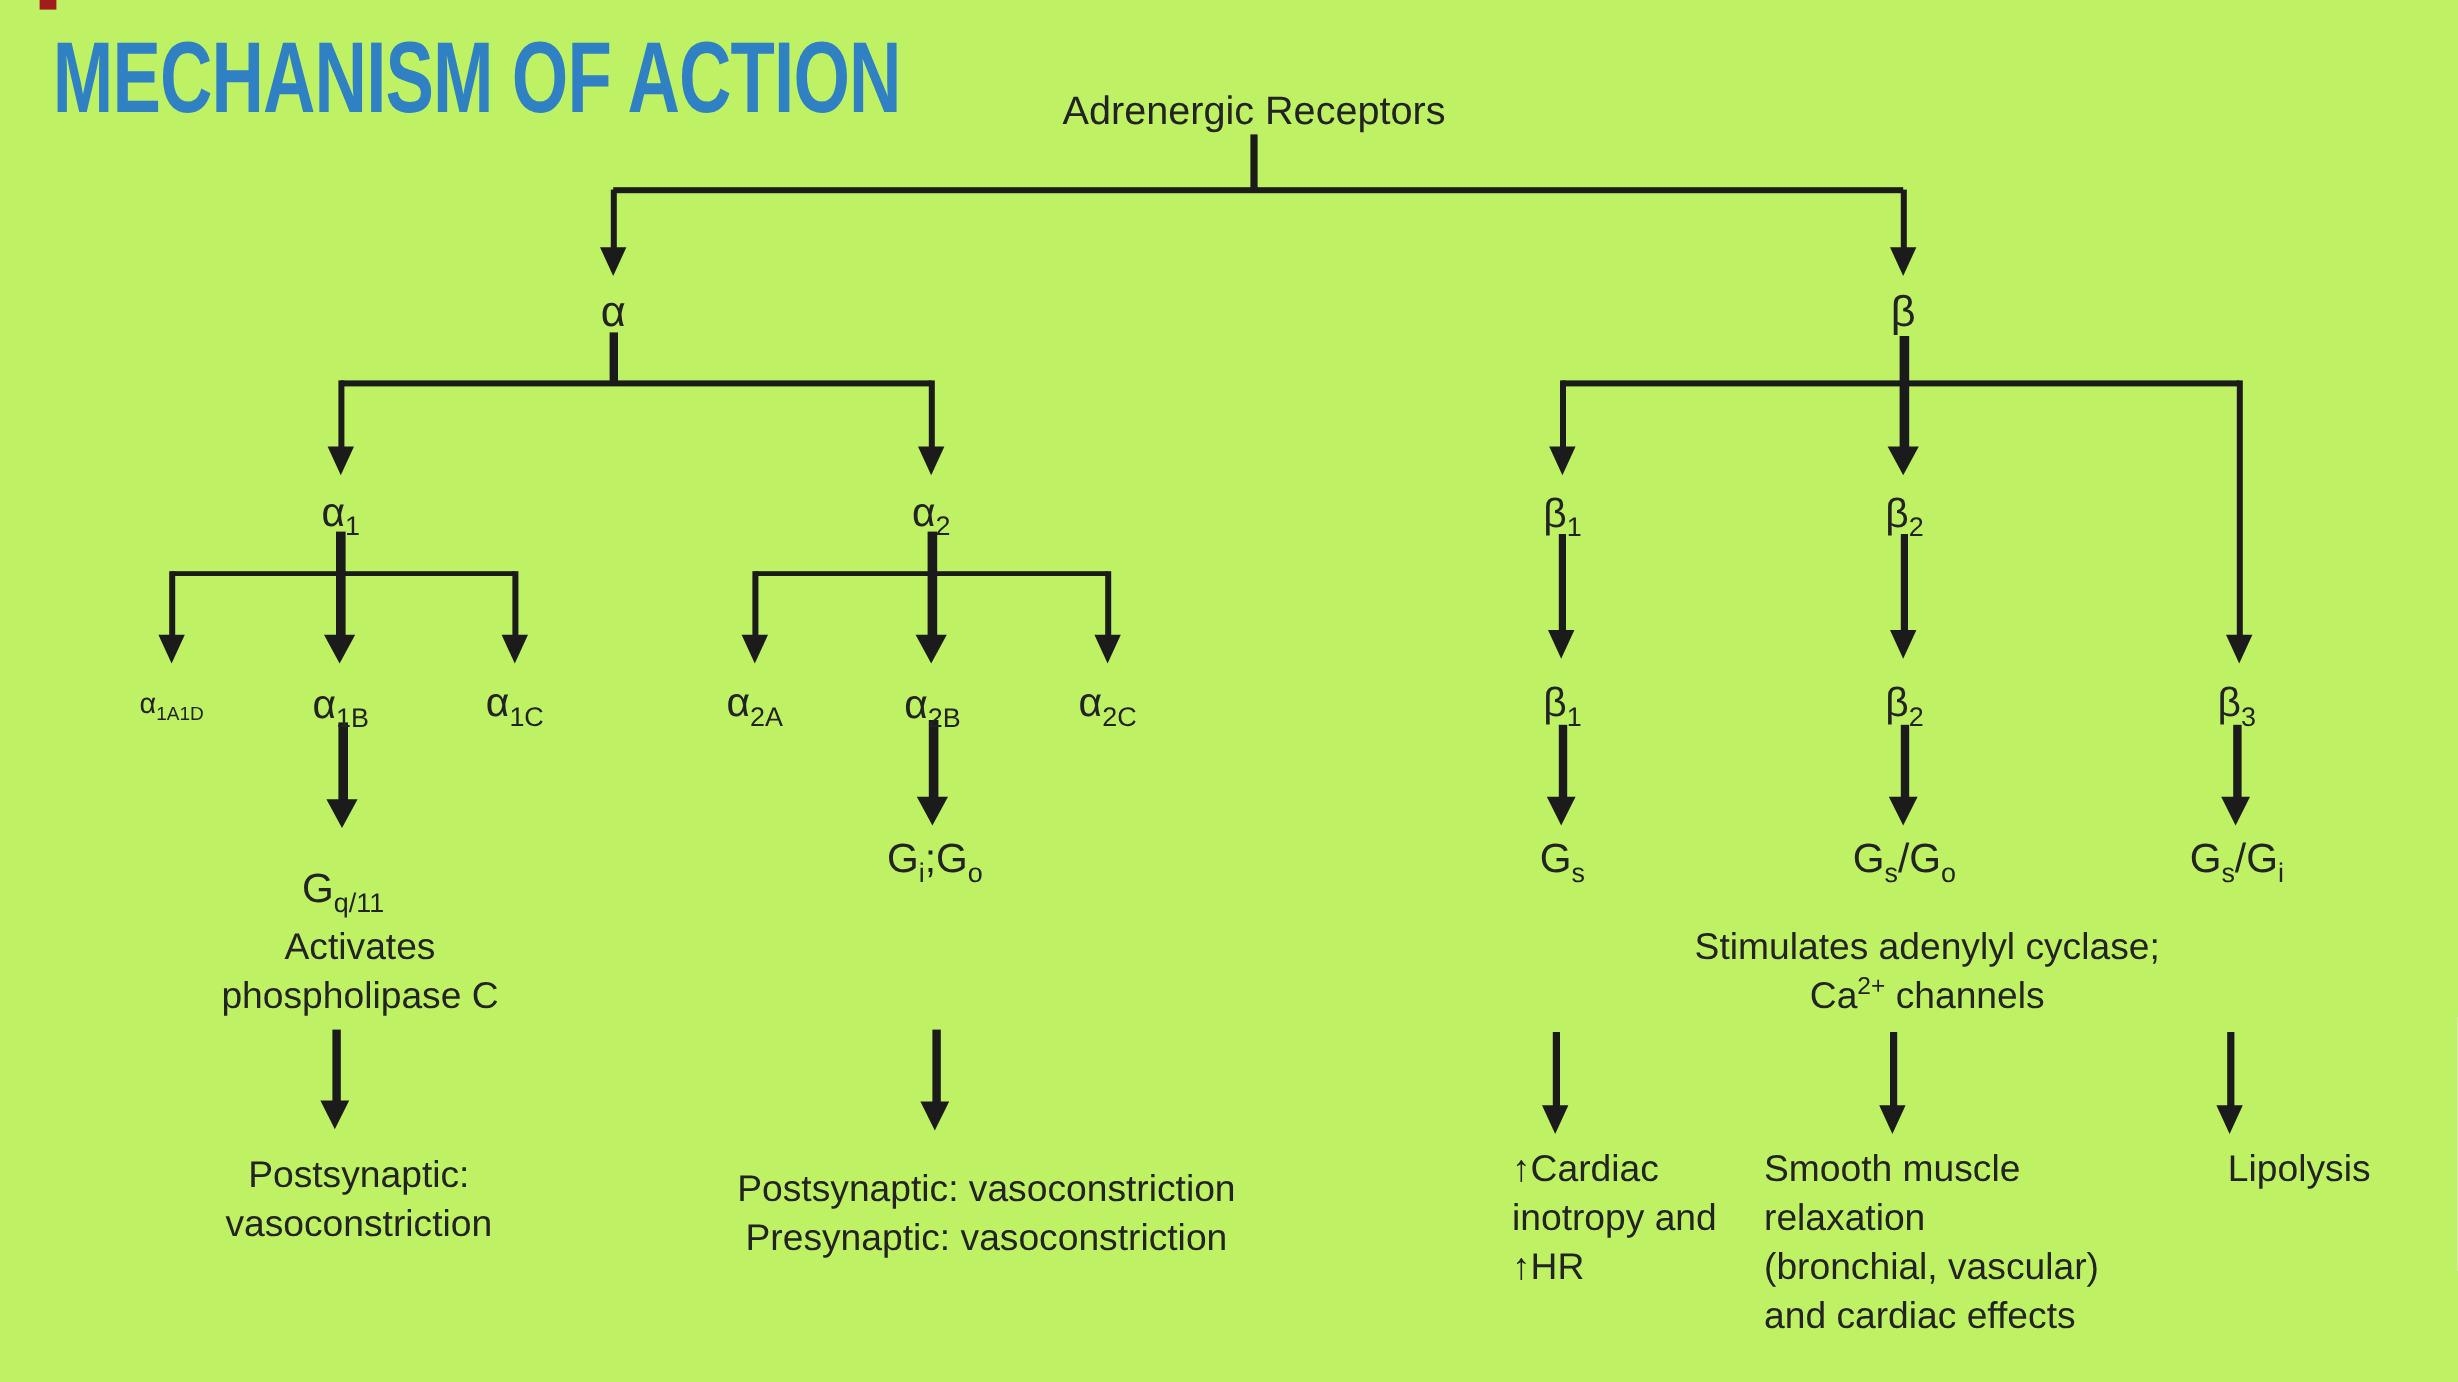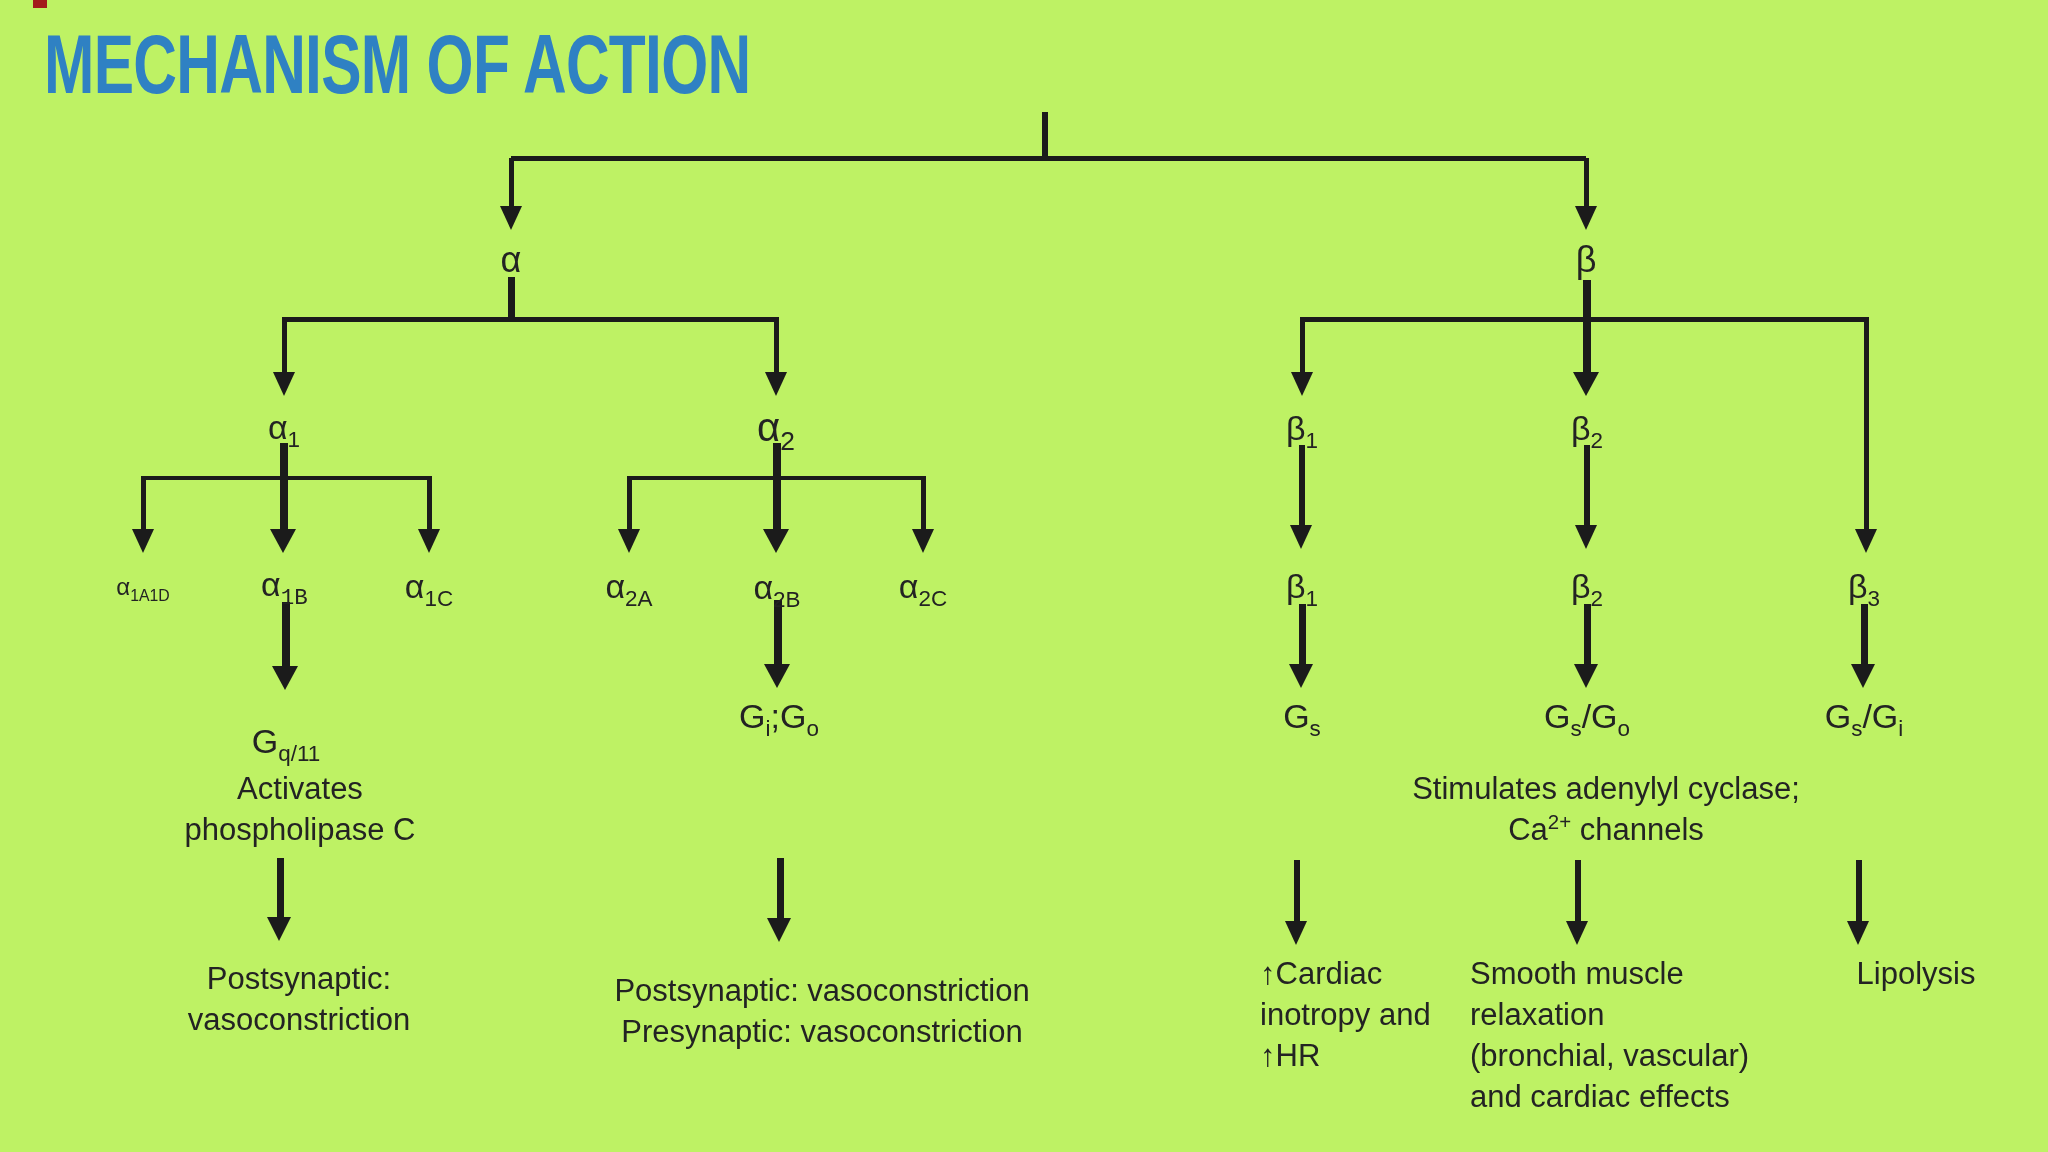--- a/index.html
+++ b/index.html
@@ -76,28 +76,29 @@
       <div class="ln" style="left: 276.5px; top: 858px; width: 7px; height: 64px; background: rgb(27, 27, 27);"></div>
       <div class="head" style="left: 267.3px; top: 917px; border-left: 12.7px solid transparent; border-right: 12.7px solid transparent; border-top: 24px solid rgb(27, 27, 27);"></div>
       <div class="ln" style="left: 776.5px; top: 858px; width: 7px; height: 65px; background: rgb(27, 27, 27);"></div>
       <div class="head" style="left: 767.3px; top: 918px; border-left: 12.7px solid transparent; border-right: 12.7px solid transparent; border-top: 24px solid rgb(27, 27, 27);"></div>
       <div class="ln" style="left: 1294px; top: 860px; width: 6px; height: 66px; background: rgb(27, 27, 27);"></div>
       <div class="head" style="left: 1285.4px; top: 921px; border-left: 11.6px solid transparent; border-right: 11.6px solid transparent; border-top: 24px solid rgb(27, 27, 27);"></div>
       <div class="ln" style="left: 1575px; top: 860px; width: 6px; height: 66px; background: rgb(27, 27, 27);"></div>
       <div class="head" style="left: 1566.4px; top: 921px; border-left: 11.6px solid transparent; border-right: 11.6px solid transparent; border-top: 24px solid rgb(27, 27, 27);"></div>
       <div class="ln" style="left: 1856px; top: 860px; width: 6px; height: 66px; background: rgb(27, 27, 27);"></div>
       <div class="head" style="left: 1847.4px; top: 921px; border-left: 11.6px solid transparent; border-right: 11.6px solid transparent; border-top: 24px solid rgb(27, 27, 27);"></div>
+      <div class="node" style="left: 1045px; top: 92px; font-size: 33px;"><span>Adrenergic Receptors</span></div>
       <div class="node" style="left: 511px; top: 260px; font-size: 36px;"><span>α</span></div>
       <div class="node" style="left: 1586px; top: 260px; font-size: 36px;"><span>β</span></div>
       <div class="node" style="left: 284px; top: 427px; font-size: 34px;"><span>α</span><sub>1</sub></div>
-      <div class="node" style="left: 776px; top: 427px; font-size: 40px;"><span>α</span><sub>2</sub></div>
+      <div class="node" style="left: 776px; top: 427px; font-size: 34px;"><span>α</span><sub>2</sub></div>
       <div class="node" style="left: 1302px; top: 428px; font-size: 34px;"><span>β</span><sub>1</sub></div>
       <div class="node" style="left: 1587px; top: 428px; font-size: 34px;"><span>β</span><sub>2</sub></div>
       <div class="node" style="left: 143px; top: 587px; font-size: 24px;"><span>α</span><sub>1A1D</sub></div>
-      <div class="node" style="left: 284px; top: 587px; font-size: 34px; font-family: Liberation Mono, monospace;"><span>α</span><sub>1B</sub></div>
+      <div class="node" style="left: 284px; top: 587px; font-size: 34px;"><span>α</span><sub>1B</sub></div>
       <div class="node" style="left: 429px; top: 586px; font-size: 34px; text-align: right;"><span>α</span><sub>1C</sub></div>
       <div class="node" style="left: 629px; top: 586px; font-size: 34px;"><span>α</span><sub>2A</sub></div>
       <div class="node" style="left: 777px; top: 587px; font-size: 34px;"><span>α</span><sub>2B</sub></div>
       <div class="node" style="left: 923px; top: 586px; font-size: 34px;"><span>α</span><sub>2C</sub></div>
       <div class="node" style="left: 1302px; top: 586px; font-size: 34px;"><span>β</span><sub>1</sub></div>
       <div class="node" style="left: 1587px; top: 586px; font-size: 34px;"><span>β</span><sub>2</sub></div>
       <div class="node" style="left: 1864px; top: 586px; font-size: 34px;"><span>β</span><sub>3</sub></div>
       <div class="node" style="left: 286px; top: 717px; font-size: 34px; margin-top: 24px;"><span>G</span><sub>q/11</sub></div>
       <div class="node" style="left: 779px; top: 716px; font-size: 34px;"><span>G</span><sub>i</sub><span>;G</span><sub>o</sub></div>
       <div class="node" style="left: 1302px; top: 716px; font-size: 34px;"><span>G</span><sub>s</sub></div>

